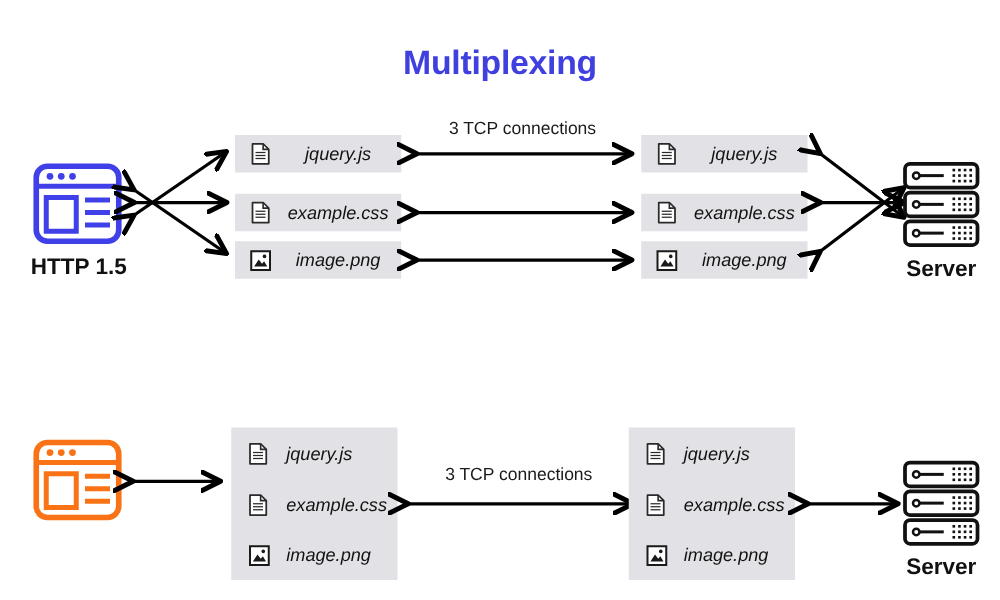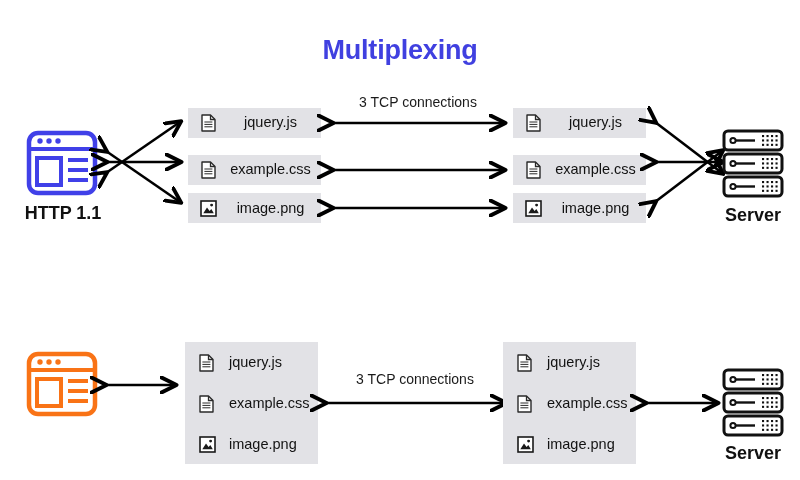--- a/index.html
+++ b/index.html
@@ -42,21 +42,22 @@
   }
 
   
   .file-box {
     background: #e2e2e6;
     display: flex;
     align-items: center;
   }
   .file-row {
     display: flex;
-    align-items: flex-start;
+    align-items: flex-end;
+    font-style: italic;
   }
   .file-name {
     font-size: 14.5px;
     color: #121212;
     white-space: nowrap;
   }
   .file-icon { flex: none; display:block; }
 
   
   .box-single {
@@ -102,21 +103,21 @@
         <line x1="3" y1="19" x2="69" y2="19" stroke="#4040e8" stroke-width="4"></line>
         <circle cx="14" cy="11" r="2.7" fill="#4040e8"></circle>
         <circle cx="23" cy="11" r="2.7" fill="#4040e8"></circle>
         <circle cx="32" cy="11" r="2.7" fill="#4040e8"></circle>
         <rect x="11" y="28" width="24" height="27" fill="#fff" stroke="#4040e8" stroke-width="4"></rect>
         <line x1="42" y1="30" x2="62" y2="30" stroke="#4040e8" stroke-width="4"></line>
         <line x1="42" y1="40" x2="62" y2="40" stroke="#4040e8" stroke-width="4"></line>
         <line x1="42" y1="50" x2="62" y2="50" stroke="#4040e8" stroke-width="4"></line>
       </svg>
     </div>
-    <div class="abs endpoint-label" style="left:0px;top:128px;width:126px;">HTTP 1.1</div>
+    <div class="abs endpoint-label" style="left:0px;top:128px;width:126px;">HTTP 1.5</div>
 
     <div class="abs" style="left:100px;top:28px;width:86px;height:118px;">
       <svg width="86" height="118" viewBox="0 0 86 118">
         <defs>
           <marker id="ah1" markerWidth="7" markerHeight="7" refX="5.6" refY="3.5" orient="auto">
             <path d="M0,0.4 L6.2,3.5 L0,6.6" fill="none" stroke="#000" stroke-width="1.5" stroke-linecap="round" stroke-linejoin="round"></path>
           </marker>
         </defs>
         <g stroke="#000" stroke-width="2.6" fill="none" marker-start="url(#ah1)" marker-end="url(#ah1)">
           <line x1="6" y1="70" x2="80" y2="19"></line>

